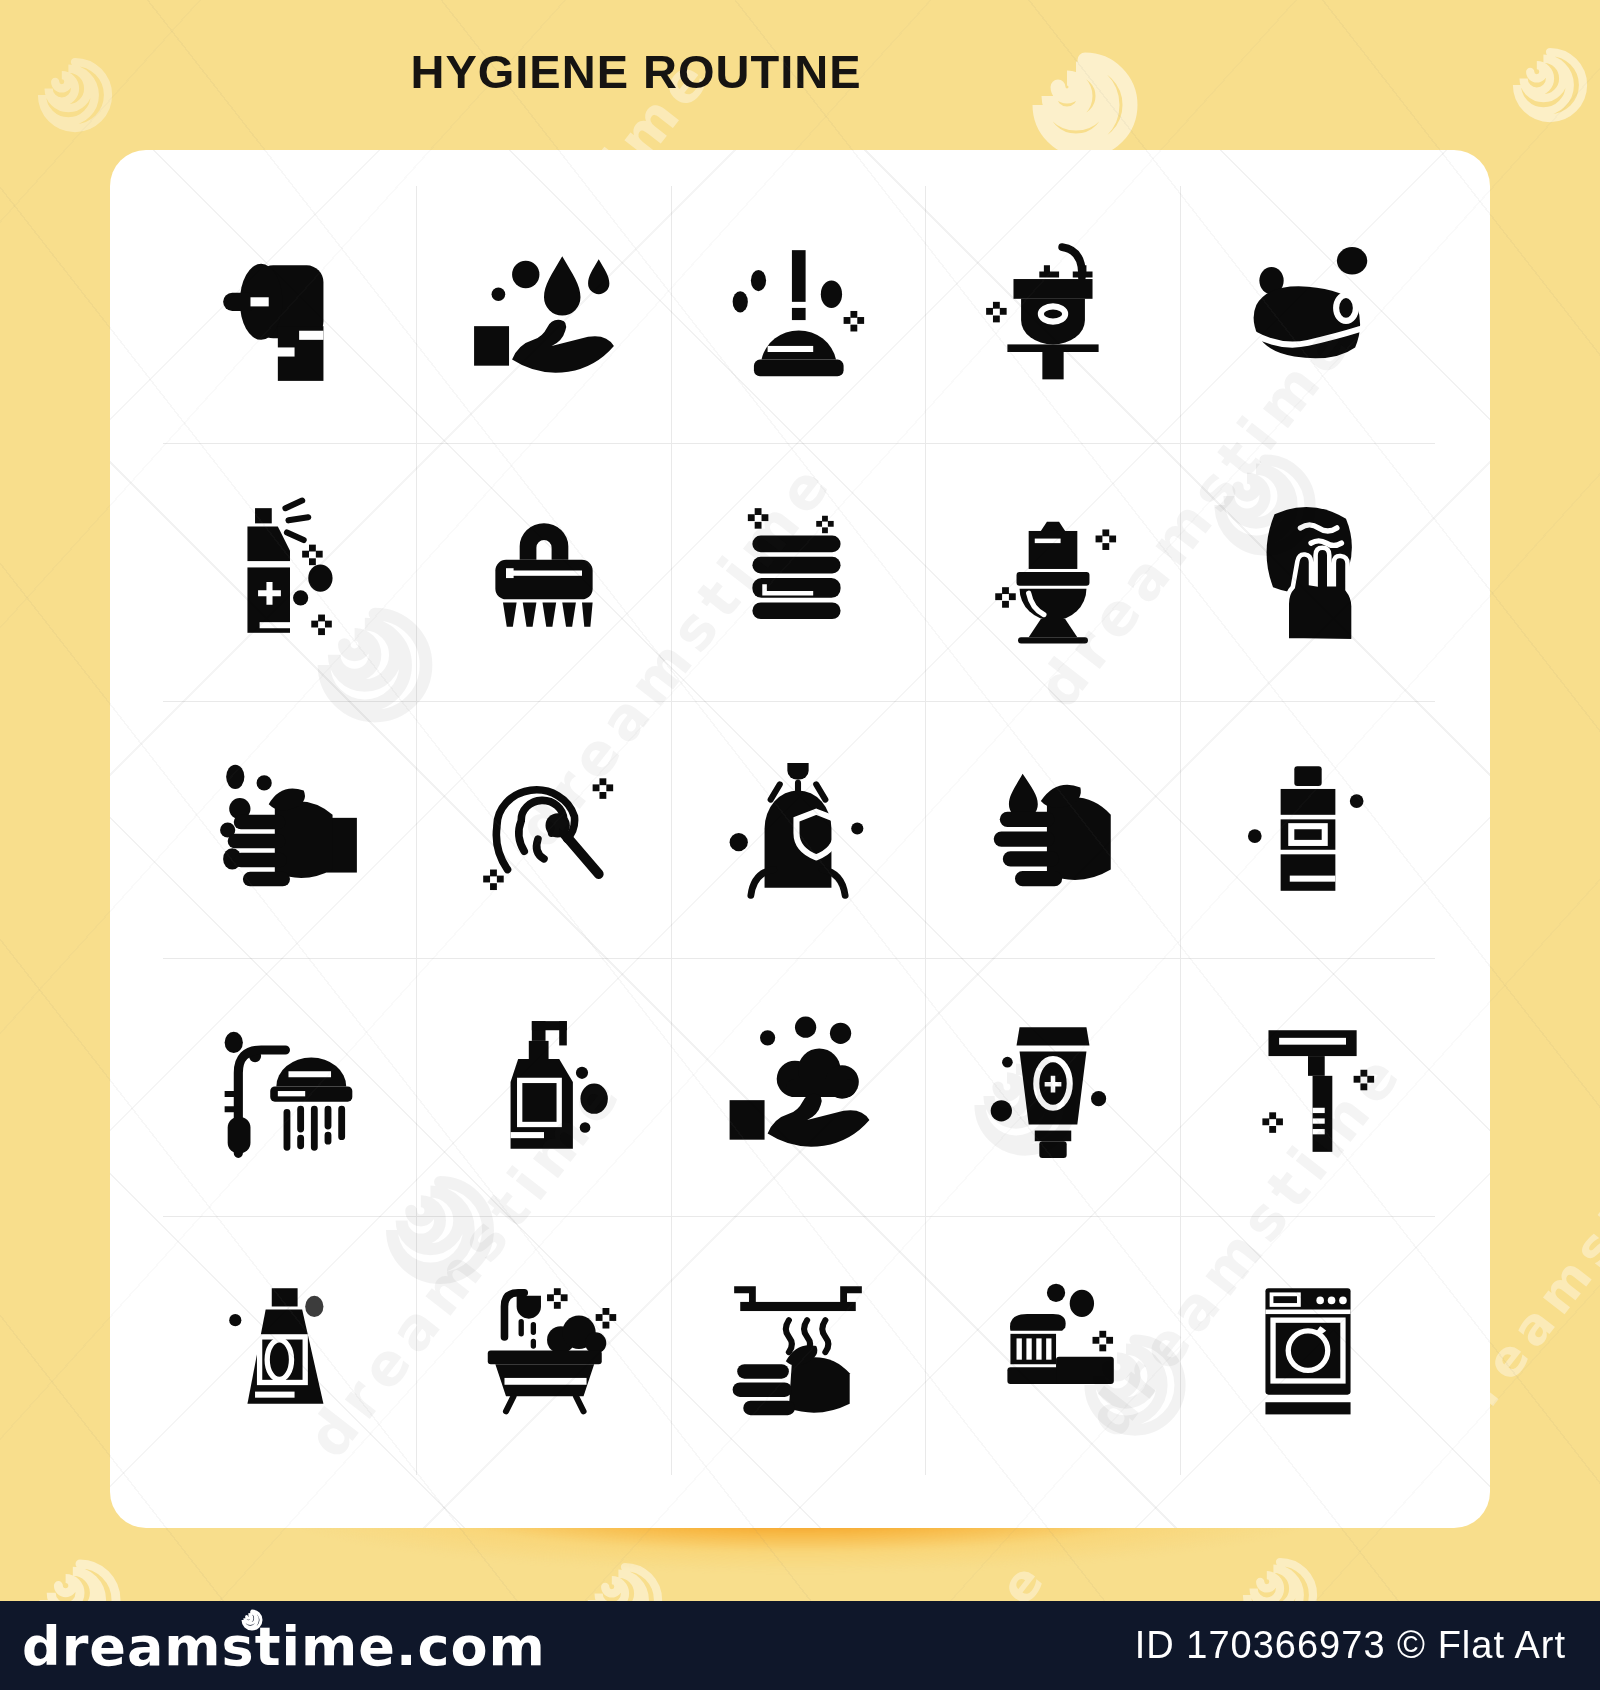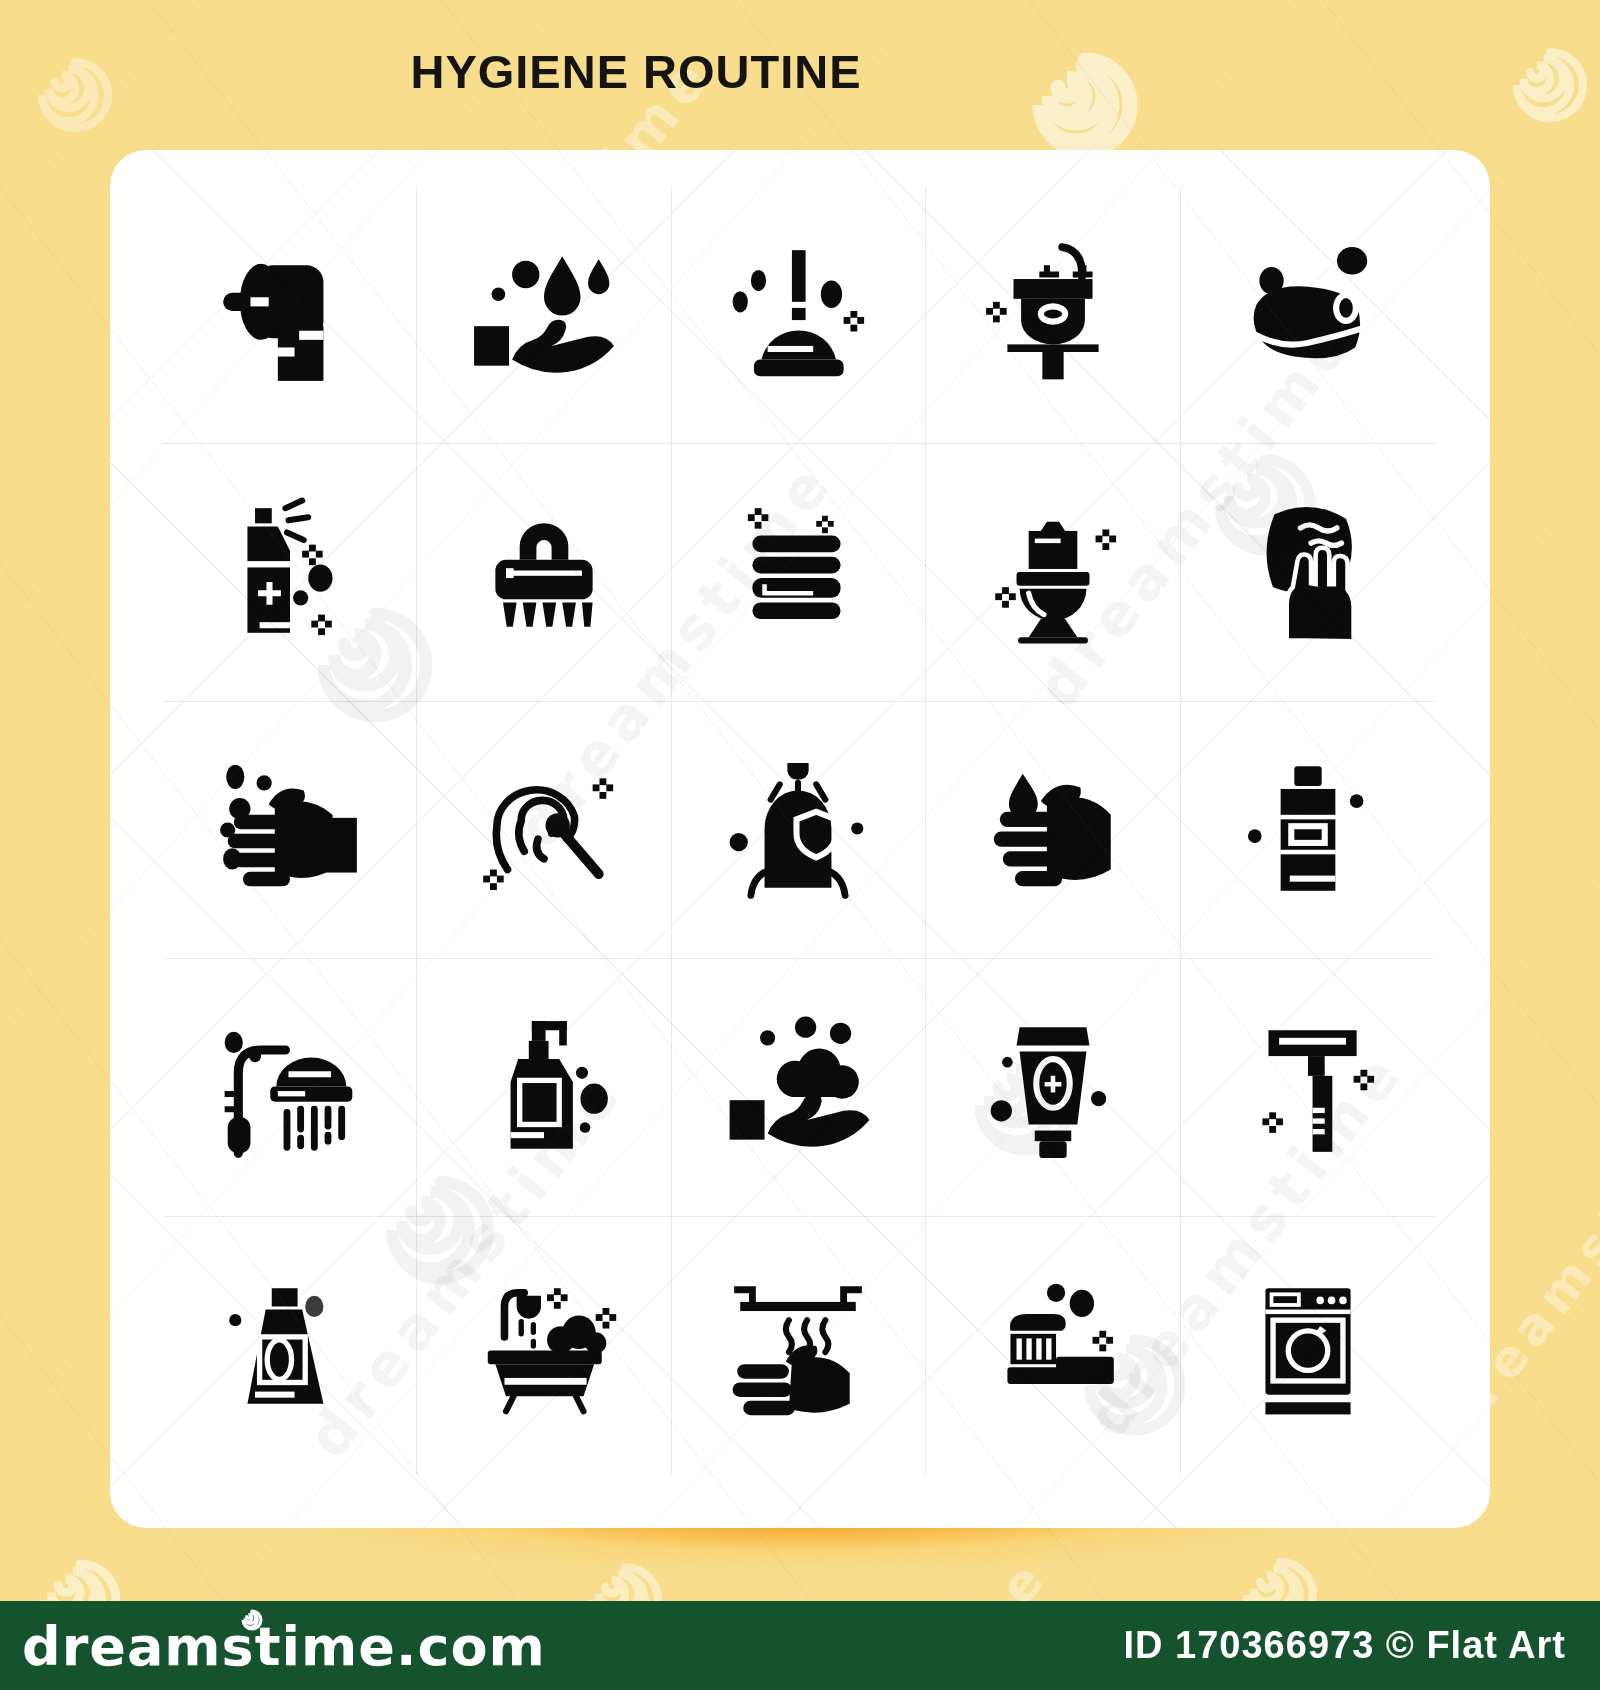--- a/index.html
+++ b/index.html
@@ -57,30 +57,30 @@
   .cell{
     display:flex;align-items:center;justify-content:center;
     border-right:1.5px solid #E9E9E9;border-bottom:1.5px solid #E9E9E9;
   }
   .cell:nth-child(5n){border-right:none;}
   .cell:nth-child(n+21){border-bottom:none;}
   .ic{width:152px;height:152px;}
 
   .footer{
     position:absolute;left:0;top:1601px;width:1600px;height:89px;z-index:5;
-    background:#14532d;color:#fff;
+    background:#0f172a;color:#fff;
   }
   .brand{
     position:absolute;left:22px;top:14px;font-size:54px;font-weight:bold;
     letter-spacing:1px;font-family:"DejaVu Sans",sans-serif;
   }
   .brand-spiral{position:absolute;left:237px;top:4px;}
   .credit{
     position:absolute;right:34px;top:0;height:89px;line-height:89px;
-    font-size:38px;font-weight:bold;letter-spacing:1px;
+    font-size:38px;font-weight:normal;letter-spacing:1px;
   }
 </style>
 </head>
 <body>
 
 <svg width="0" height="0" style="position:absolute" aria-hidden="true">
   <defs>
     <g id="spark" fill="#0b0b0b">
       <rect x="0" y="4" width="4.5" height="4.5"></rect>
         <rect x="9" y="4" width="4.5" height="4.5"></rect>

